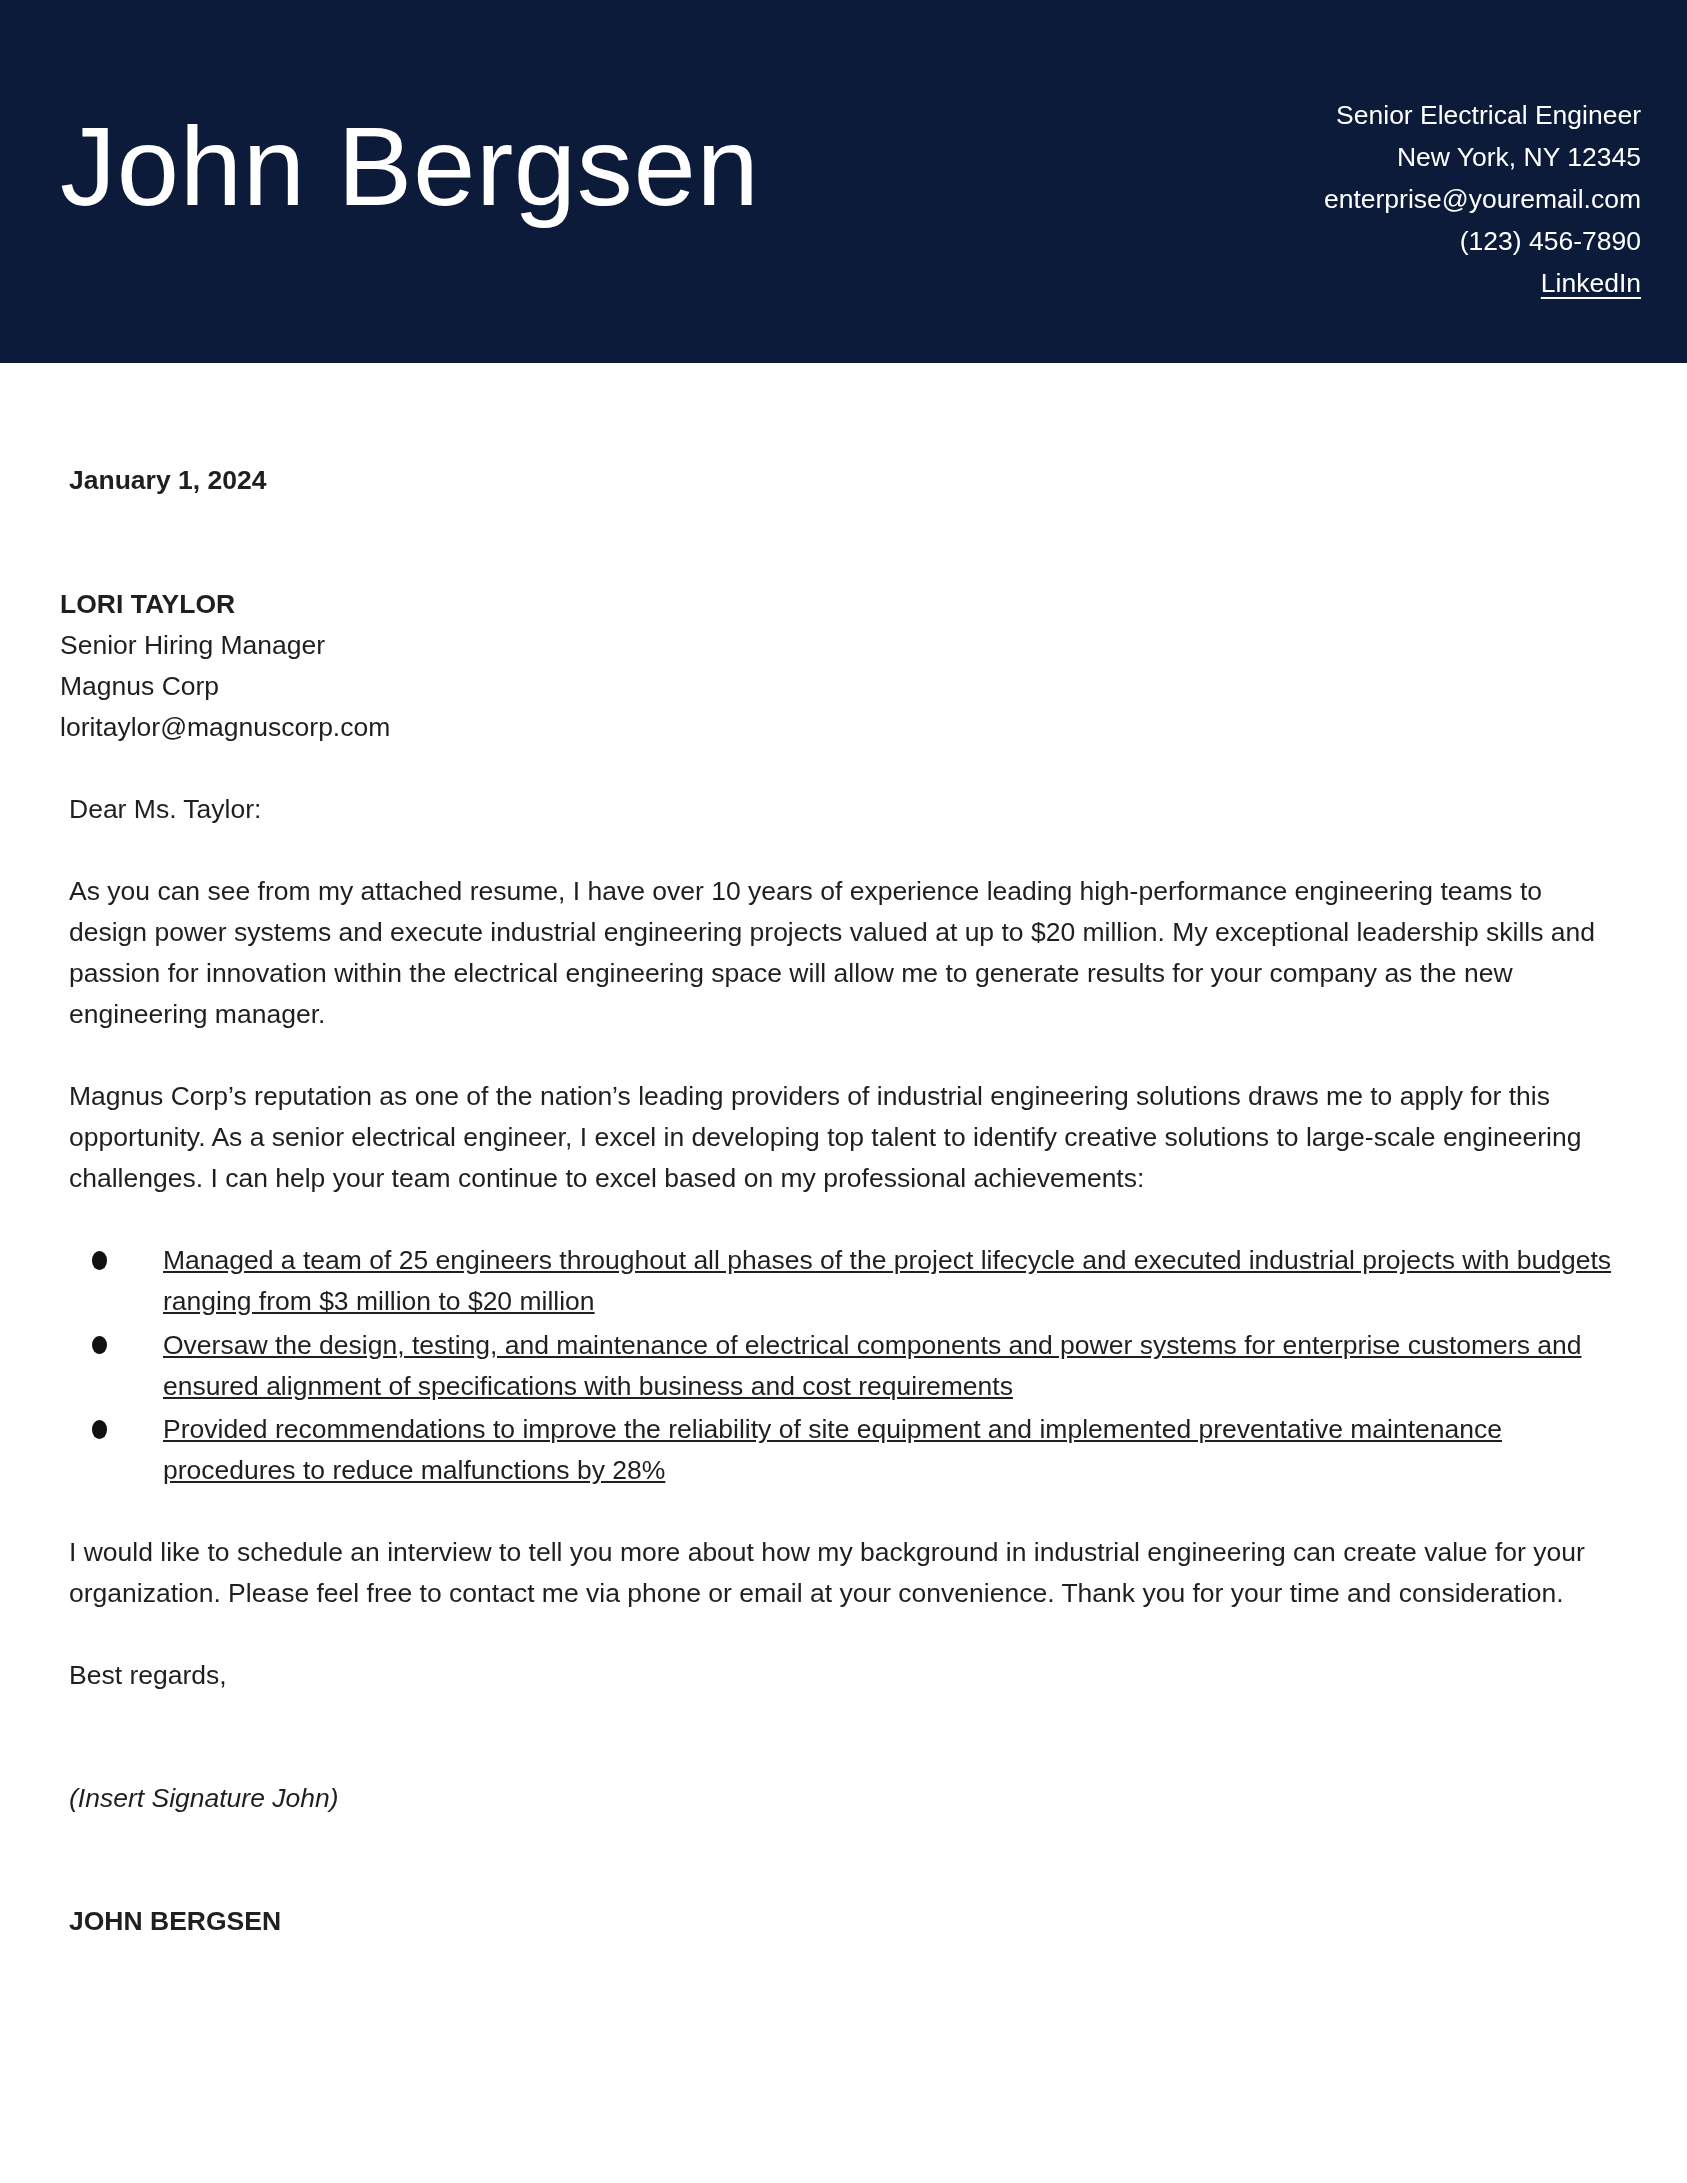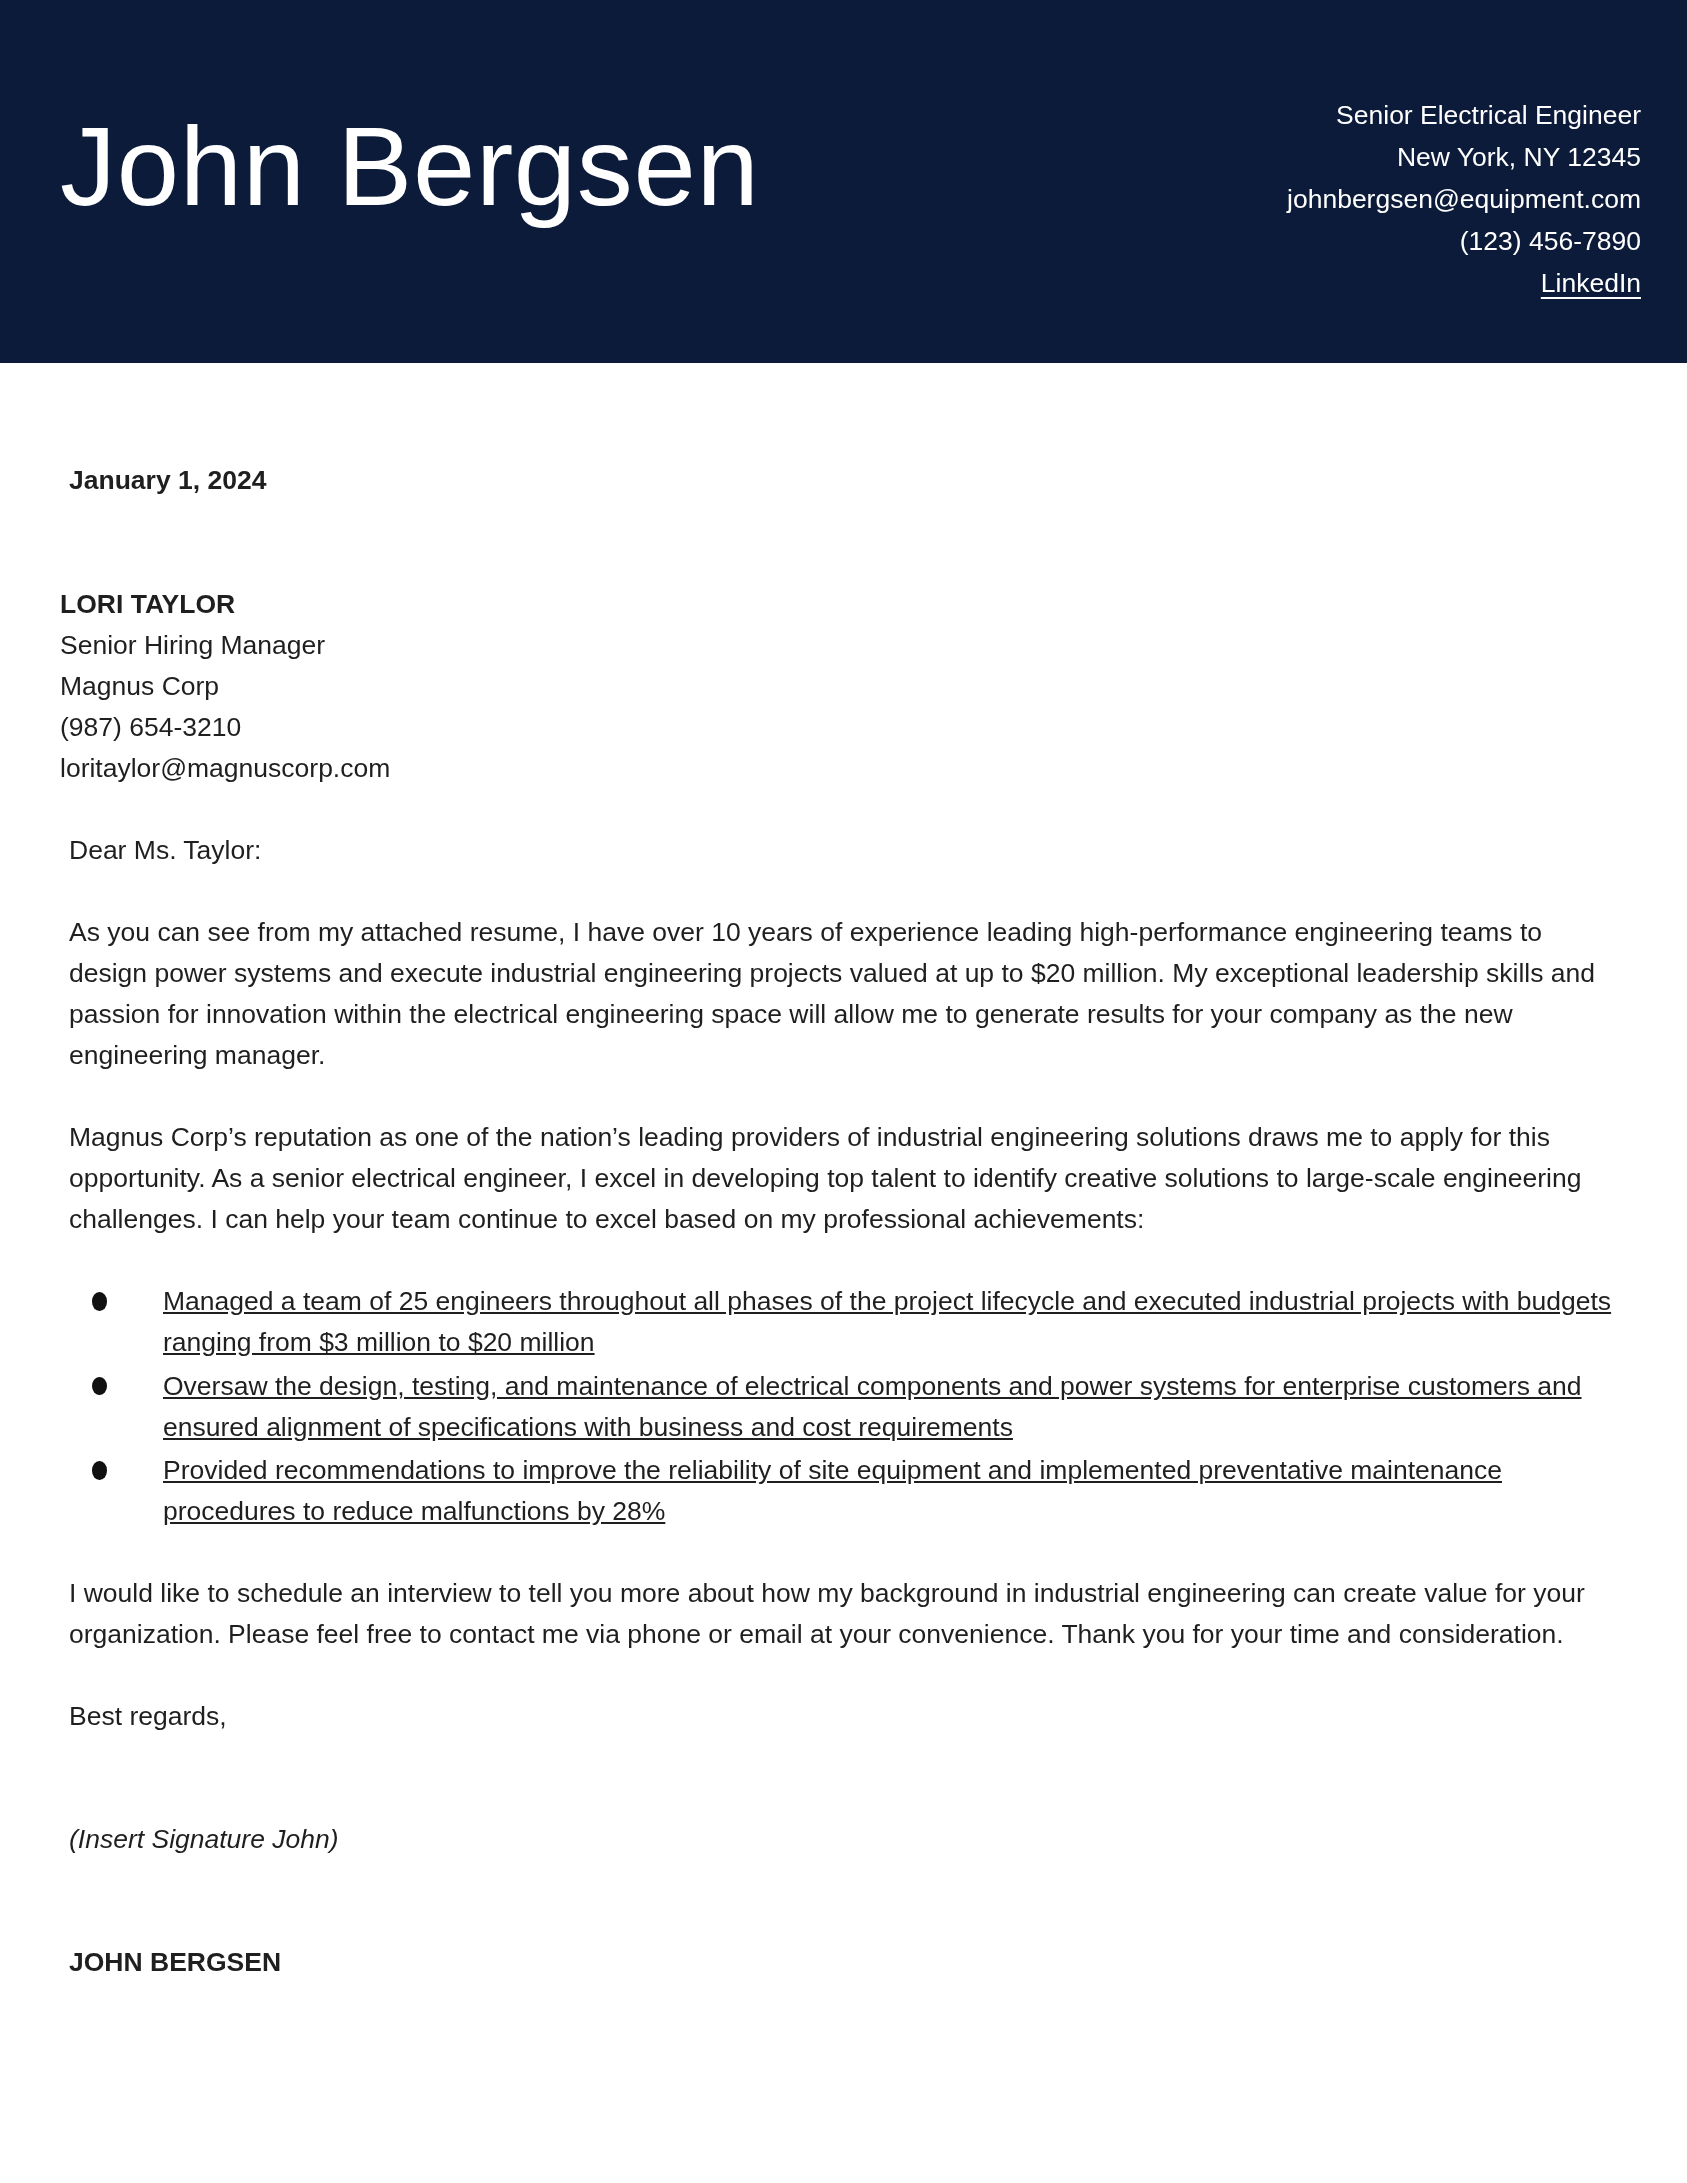--- a/index.html
+++ b/index.html
@@ -96,34 +96,33 @@
   }
 </style>
 </head>
 <body>
 
 <header class="header" style="background: rgb(12, 27, 58); color: rgb(255, 255, 255);">
   <h1 class="candidate-name">John Bergsen</h1>
   <div class="contact">
     <div>Senior Electrical Engineer</div>
     <div>New York, NY 12345</div>
-    <div>johnbergsen@equipment.com</div>
+    <div>enterprise@youremail.com</div>
     <div>(123) 456-7890</div>
     <div><a class="linkedin" href="#">LinkedIn</a></div>
   </div>
 </header>
 
 <main class="letter" style="color: rgb(31, 31, 31);">
   <p class="date">January 1, 2024</p>
 
   <div class="recipient">
     <div class="recipient-name">LORI TAYLOR</div>
     <div>Senior Hiring Manager</div>
     <div>Magnus Corp</div>
-    <div>(987) 654-3210</div>
     <div>loritaylor@magnuscorp.com</div>
   </div>
 
   <p class="salutation">Dear Ms. Taylor:</p>
 
   <p class="para">As you can see from my attached resume, I have over 10 years of experience leading high-performance engineering teams to design power systems and execute industrial engineering projects valued at up to $20 million. My exceptional leadership skills and passion for innovation within the electrical engineering space will allow me to generate results for your company as the new engineering manager.</p>
 
   <p class="para">Magnus Corp’s reputation as one of the nation’s leading providers of industrial engineering solutions draws me to apply for this opportunity. As a senior electrical engineer, I excel in developing top talent to identify creative solutions to large-scale engineering challenges. I can help your team continue to excel based on my professional achievements:</p>
 
   <ul class="achievements">

